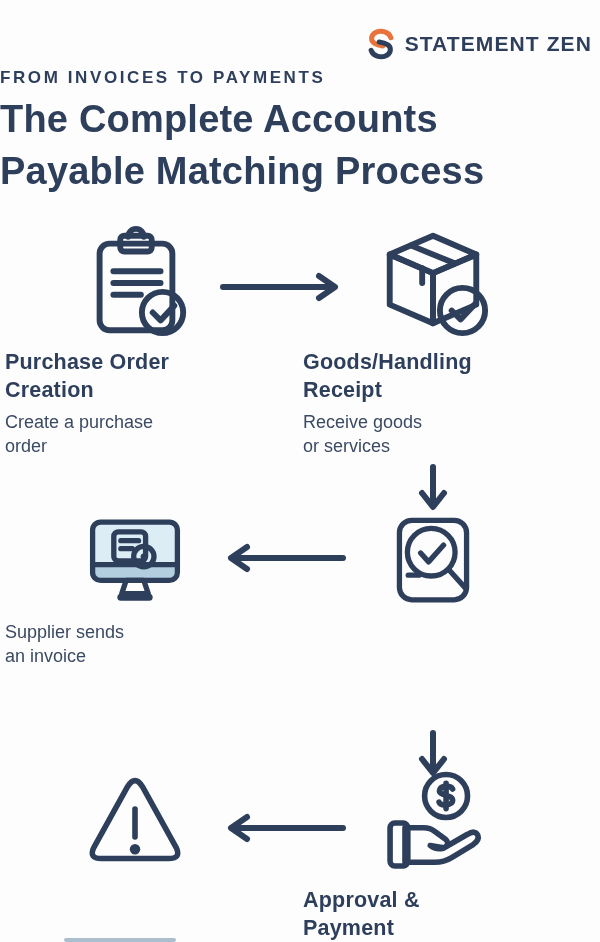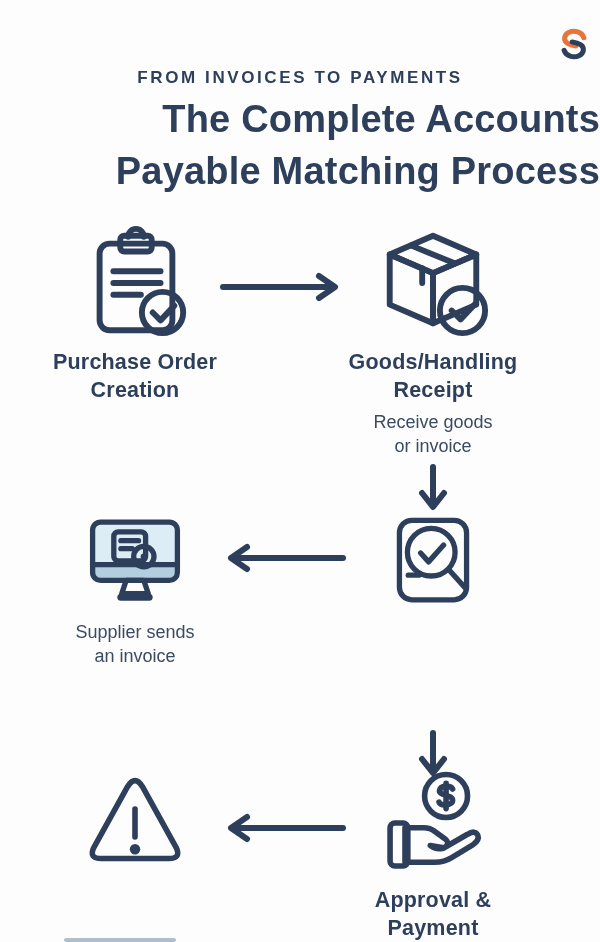--- a/index.html
+++ b/index.html
@@ -6,30 +6,30 @@
   .page{
     position:relative;width:600px;height:942px;margin:0 auto;
     background:#fdfdfd;overflow:hidden;
     font-family:"Liberation Sans",sans-serif;color:#2e3f5c;
   }
   
   .logo{position:absolute;top:26px;right:8px;display:flex;align-items:center;gap:6px;}
   .logo svg{display:block;}
   .brand-name{font-size:21px;font-weight:700;letter-spacing:1.1px;color:#2e3f5c;}
   .kicker{
-    position:absolute;top:68px;left:0;width:100%;text-align:center;
+    position:absolute;top:68px;left:0;width:100%;text-align:left;
     font-size:17px;font-weight:700;letter-spacing:2.6px;color:#2e3f5c;
   }
   .page-title{
-    position:absolute;top:94px;left:0;width:100%;text-align:right;
+    position:absolute;top:94px;left:0;width:100%;text-align:left;
     font-size:38px;font-weight:700;line-height:1.36;letter-spacing:.2px;
     color:#2e3f5c;white-space:pre-line;
   }
   
-  .step{position:absolute;width:260px;text-align:center;}
+  .step{position:absolute;width:260px;}
   .step .icon-box{display:flex;align-items:flex-end;justify-content:center;}
   .step-title{
     font-size:21.5px;font-weight:700;line-height:1.28;color:#2e3f5c;
     white-space:pre-line;margin-top:7px;letter-spacing:.2px;
   }
   .step-subtitle{
     font-size:18px;line-height:1.32;color:#3b4a63;white-space:pre-line;margin-top:7px;
   }
   .s1{left:5px;top:224px;}  .s2{left:303px;top:224px;}
   .s3{left:5px;top:510px;}  .s4{left:303px;top:510px;}
@@ -55,20 +55,21 @@
 
 <div class="page">
 
   <div class="logo">
     <span>
       <svg width="36" height="36" viewBox="0 0 40 40">
         <path d="M31,13 C29,6.5 20.5,4.2 14.5,7 C8.8,9.6 7.8,16.2 12.8,19.3 C15.4,20.9 19,21.8 22,22.3" fill="none" stroke="#e8743c" stroke-width="5.6" stroke-linecap="round"></path>
         <path d="M9,27 C11,33.5 19.5,35.8 25.5,33 C31.2,30.4 32.2,23.8 27.2,20.7 C24.6,19.1 21,18.2 18,17.7" fill="none" stroke="#2e3f5c" stroke-width="5.6" stroke-linecap="round"></path>
       </svg>
     </span>
+    <span class="brand-name">STATEMENT ZEN</span>
   </div>
 
   <div class="kicker">FROM INVOICES TO PAYMENTS</div>
   <div class="page-title">The Complete Accounts
 Payable Matching Process</div>
 
   <div>
 
     <div class="step s1 row1">
       <div class="icon-box">
@@ -76,38 +77,40 @@
           <path class="ln" d="M53,13 a8,8 0 0 1 16,0"></path>
           <rect class="ln" x="24" y="20" width="74" height="88" rx="10" fill="#eef3f2"></rect>
           <rect class="ln" x="45" y="12" width="32" height="16" rx="4" fill="#eef3f2"></rect>
           <path class="ln" d="M38,48 H86 M38,60 H86 M38,72 H66"></path>
           <circle class="ln" cx="88" cy="90" r="21" fill="#f8fcfb" stroke-width="5.5"></circle>
           <path class="ln" d="M78,90 l8,8 l14,-15" stroke-width="5.5"></path>
         </svg>
       </div>
       <div class="step-title">Purchase Order
 Creation</div>
+      <div class="step-subtitle">Create a purchase
+order</div>
     </div>
 
     <div class="step s2 row1">
       <div class="icon-box">
         <svg width="118" height="118" viewBox="0 0 120 120">
           <polygon class="ln" points="60,12 104,31 60,50 16,31" fill="#f6c38e"></polygon>
           <polygon class="ln" points="16,31 60,50 60,101 16,82" fill="#f6c38e"></polygon>
           <polygon class="ln" points="104,31 60,50 60,101 104,82" fill="#f6c38e"></polygon>
           <path class="ln" d="M38,22 L82,40" stroke-width="5"></path>
           <path class="ln" d="M49,45 V60" stroke-width="5"></path>
           <circle class="ln" cx="90" cy="88" r="23" fill="#b9e5ea" stroke-width="5.5"></circle>
           <path class="ln" d="M79,88 l9,9 l15,-16" stroke-width="5.5"></path>
         </svg>
       </div>
       <div class="step-title">Goods/Handling
 Receipt</div>
       <div class="step-subtitle">Receive goods
-or invoice</div>
+or services</div>
     </div>
 
     <div class="step s3 row2">
       <div class="icon-box">
         <svg width="106" height="106" viewBox="0 0 120 120">
           <rect x="12" y="16" width="96" height="66" rx="9" fill="#dcedf5"></rect>
           <path d="M12,64 H108 V73 Q108,82 99,82 H21 Q12,82 12,73 Z" fill="#b3cede"></path>
           <rect class="ln" x="12" y="16" width="96" height="66" rx="9"></rect>
           <path class="ln" d="M12,64 H108" stroke-width="5"></path>
           <polygon class="ln" points="50,82 70,82 75,97 45,97" fill="#b3cede" stroke-width="5"></polygon>

